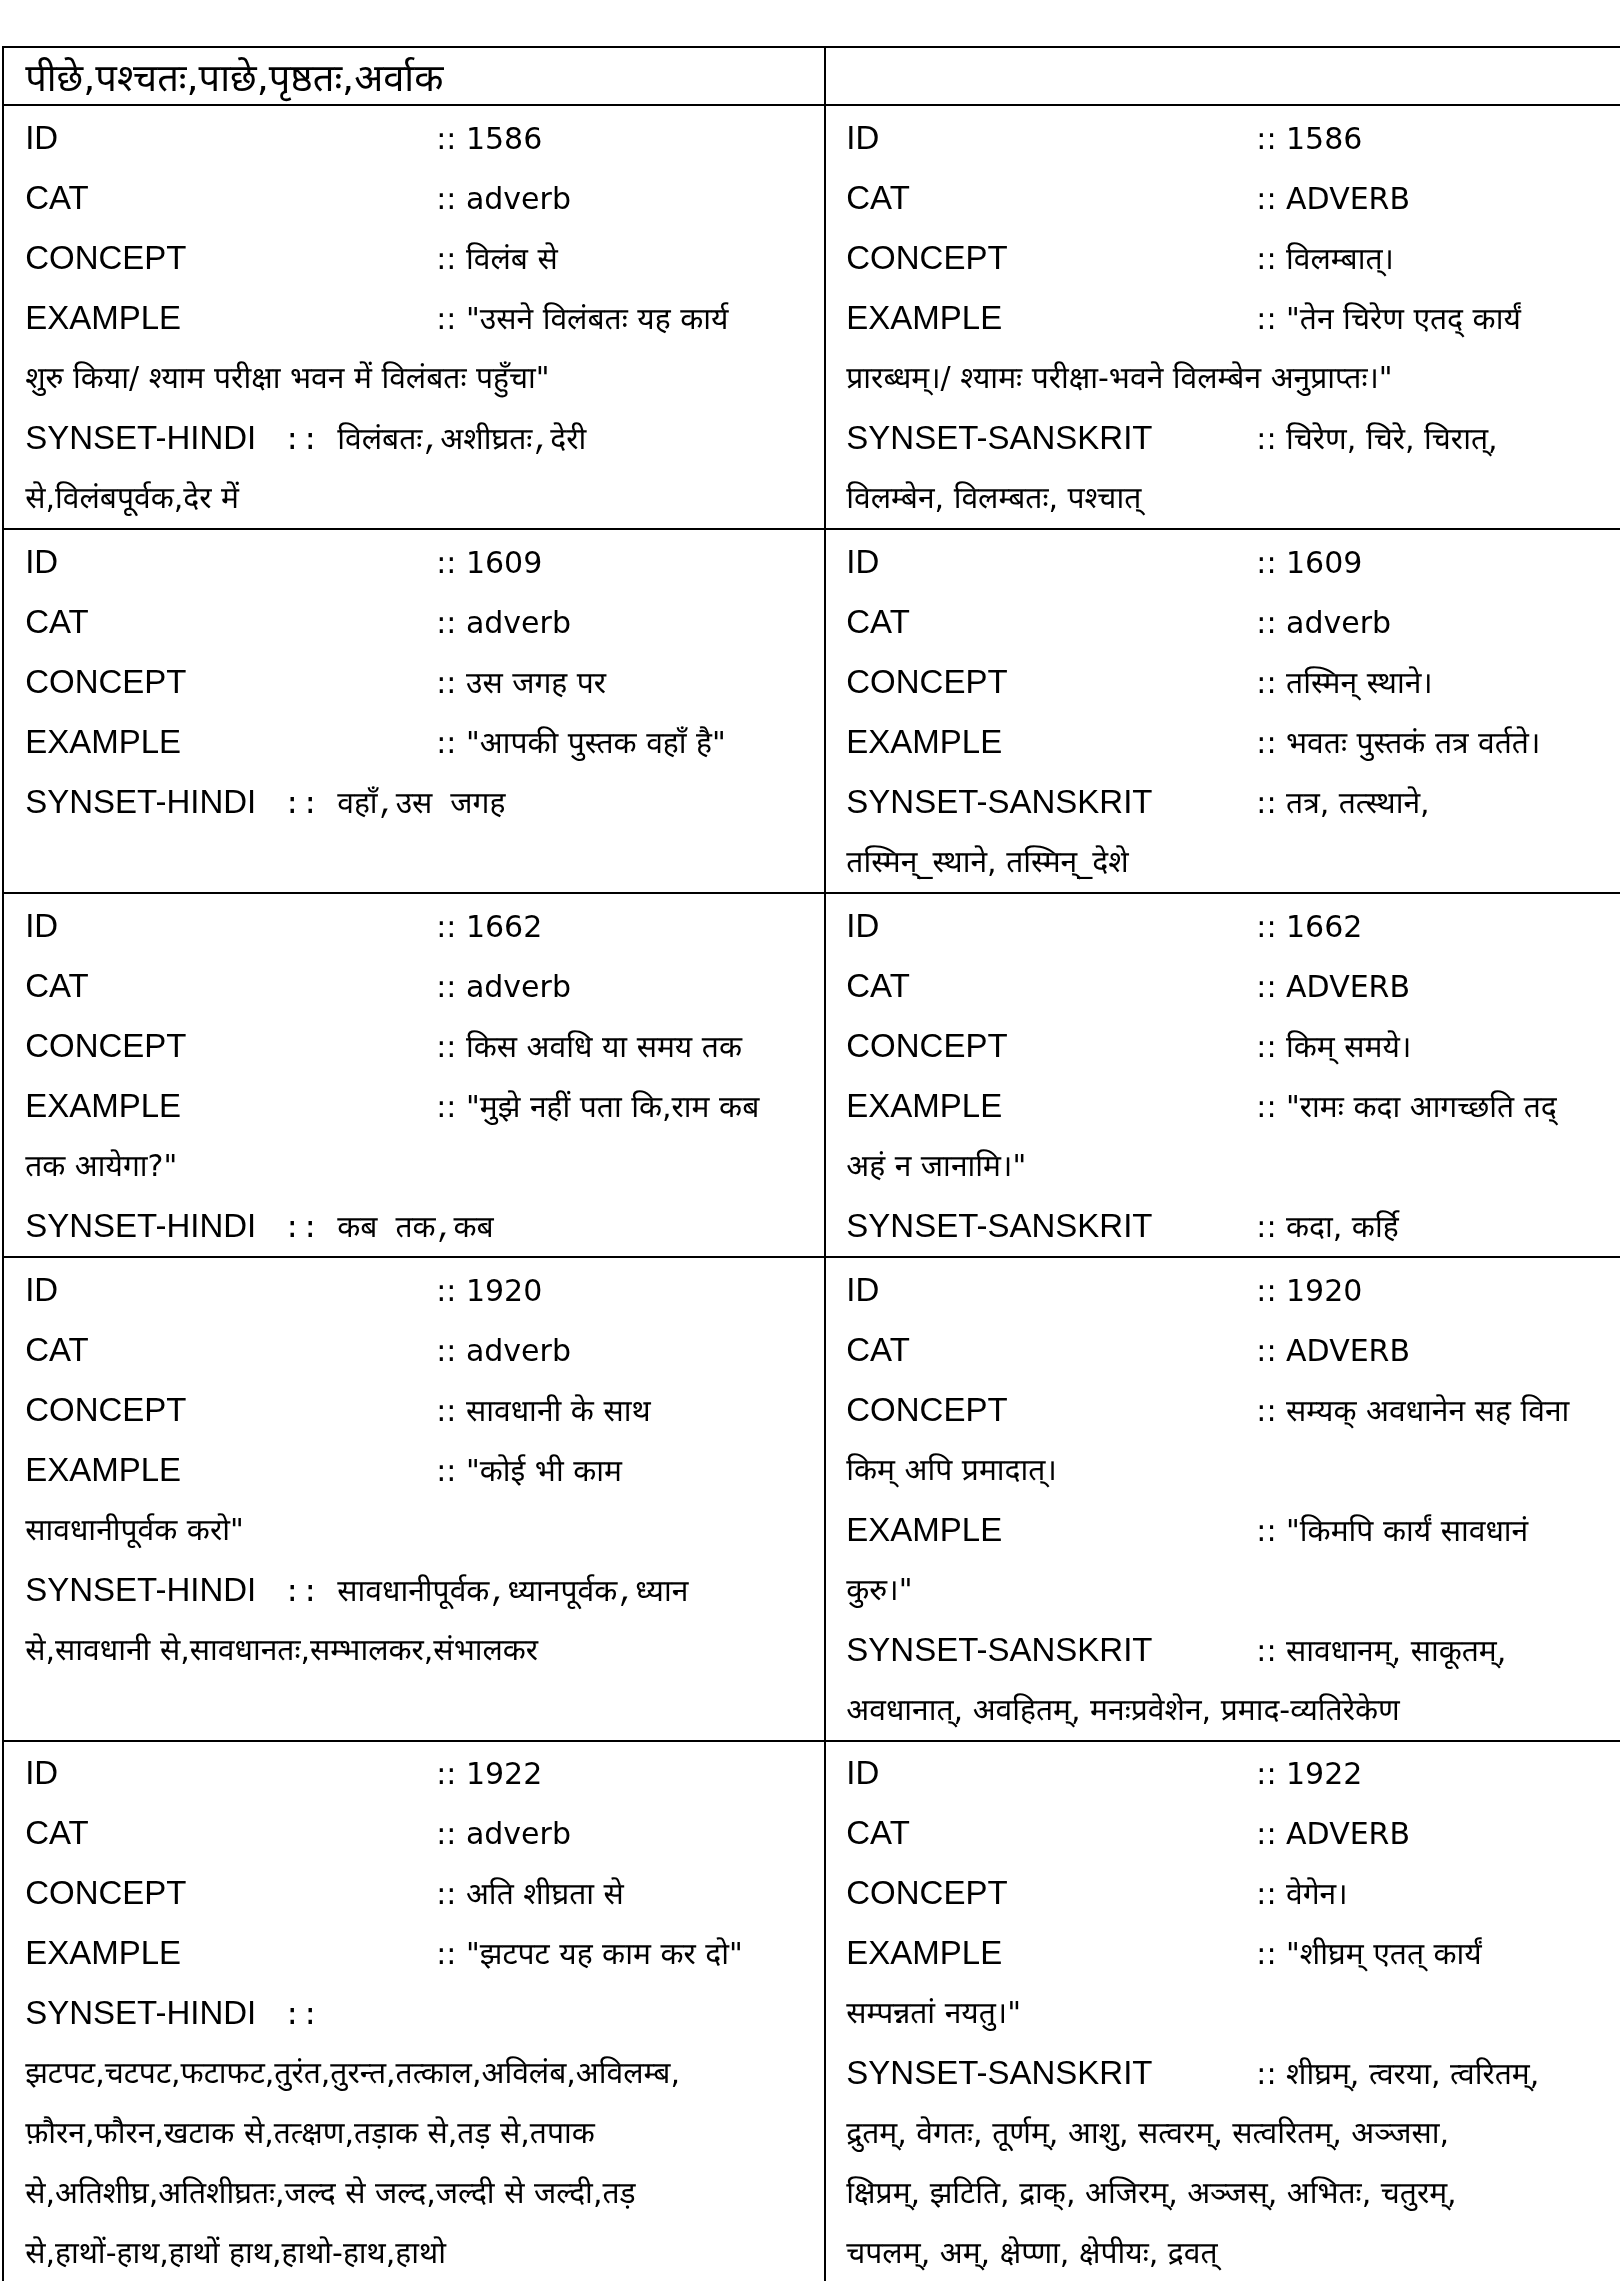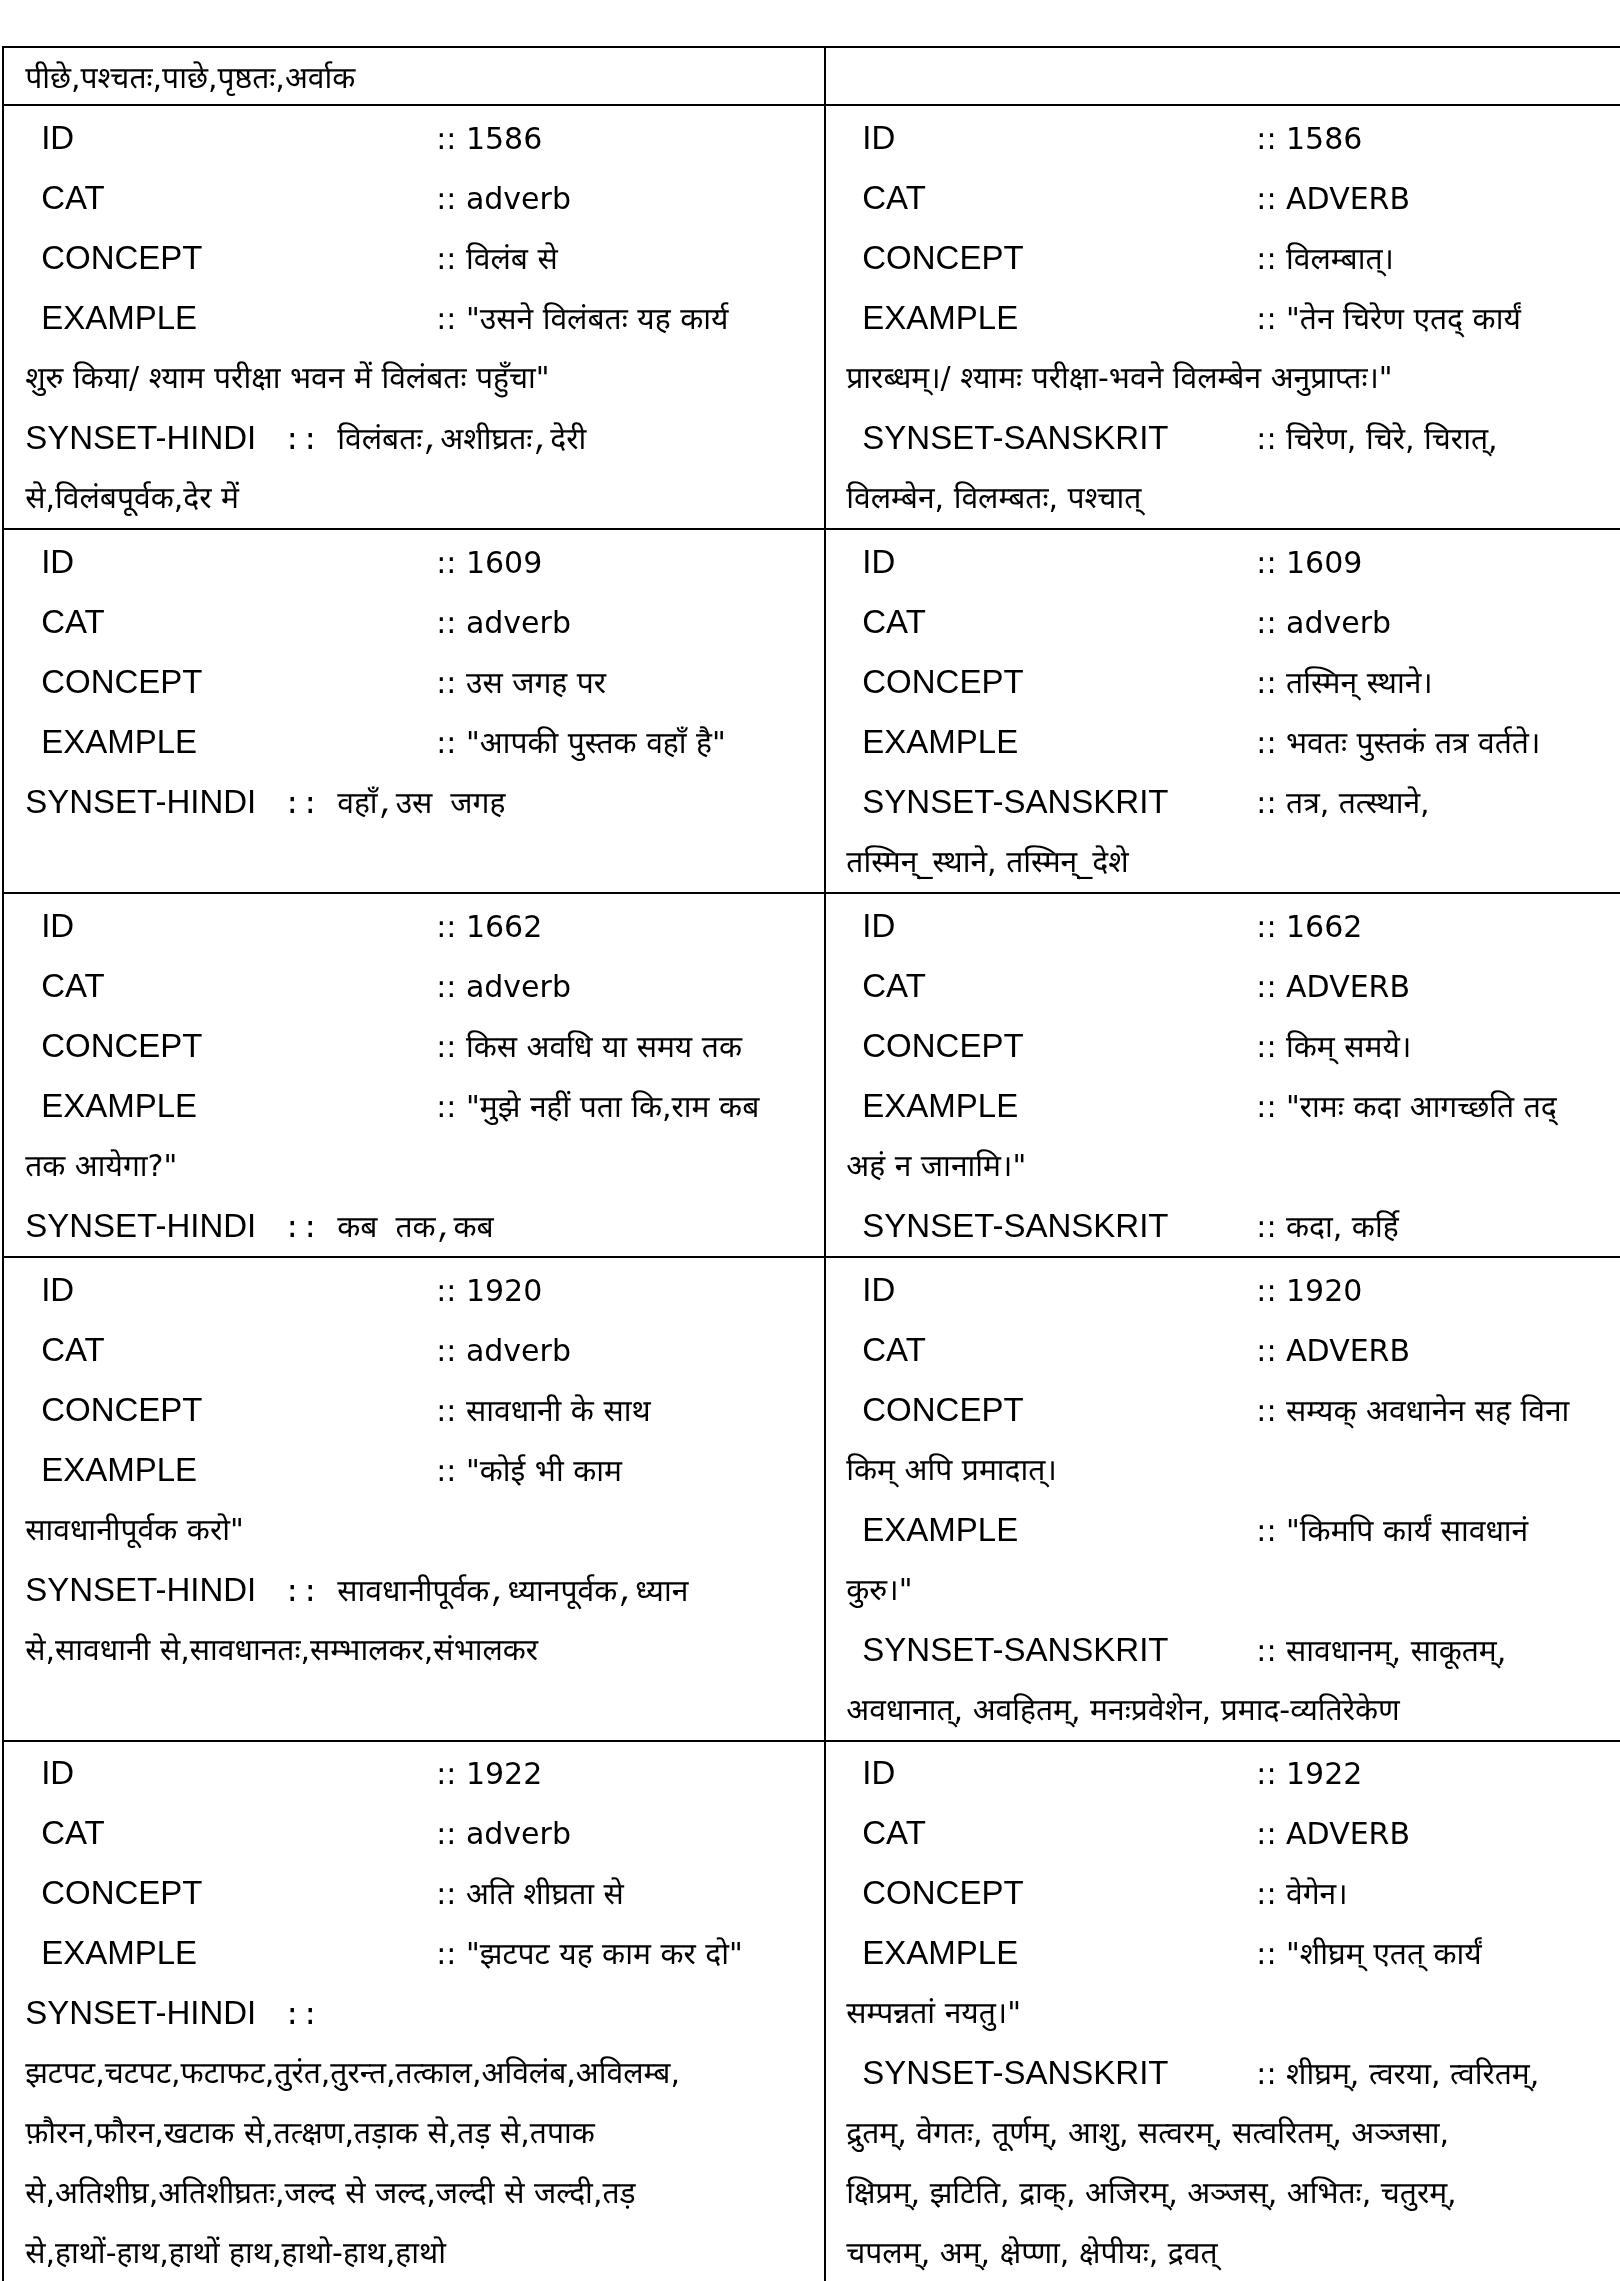--- a/index.html
+++ b/index.html
@@ -35,39 +35,39 @@
   col.c-right { width: 837px; }
 
   .cell {
     padding: 1.9px 0 0 21.3px;
     font-size: 33px;
     line-height: 60px;
   }
   .cell-right { padding-left: 20.4px; padding-right: 0; }
 
   .line { display: block; white-space: nowrap; position: relative; height: 60px; }
-  .lbl { position: absolute; left: 16px; top: 0; }
+  .lbl { position: absolute; left: 0; top: 0; }
   .val { position: absolute; top: 1px; white-space: nowrap; }
   .cell-left .val { left: 411px; }
   .cell-right .val { left: 410px; }
 
   .cont { display: block; white-space: nowrap; height: 60px; }
   .syn-inline { white-space: nowrap; }
   .syn-inline .sep { padding-left: 27px; font-family: Liberation Mono, monospace; }
 
   .deva { font-family: "DejaVu Sans", "Liberation Sans", sans-serif; font-size: 30px; }
 
   tr.r0 td { height: 56px; }
   tr.r1 td { height: 402px; }
   tr.r2 td { height: 355px; }
   tr.r3 td { height: 355px; }
   tr.r4 td { height: 451px; }
   tr.r5 td { height: 621px; }
 
-  .first-cell { padding: 3.9px 0 0 21.3px; font-size: 30px; line-height: 52px; }
+  .first-cell { padding: 3.9px 0 0 21.3px; font-size: 38px; line-height: 52px; }
 </style>
 </head>
 <body>
 
 <div class="sheet">
   <table class="lex">
     <colgroup>
       <col class="c-left">
       <col class="c-right">
     </colgroup>

